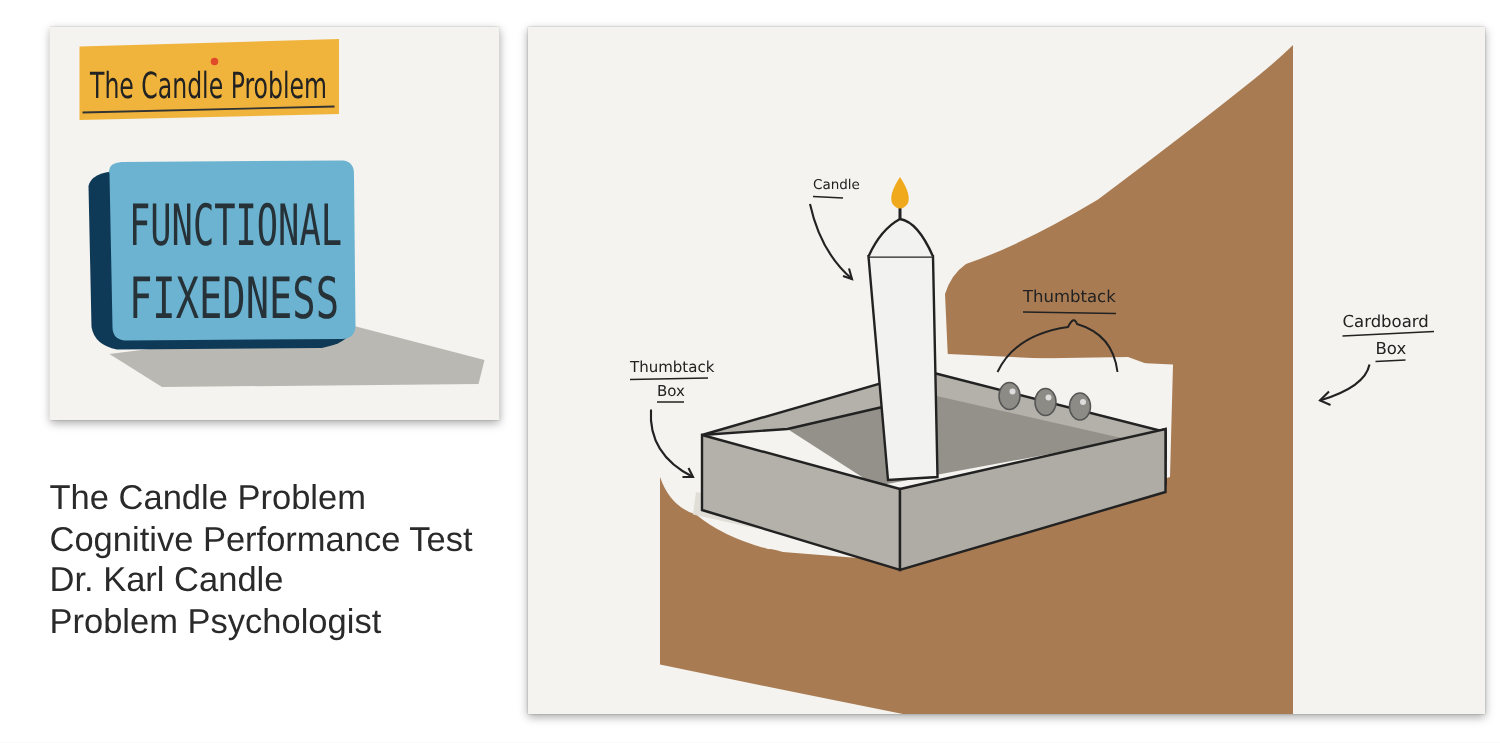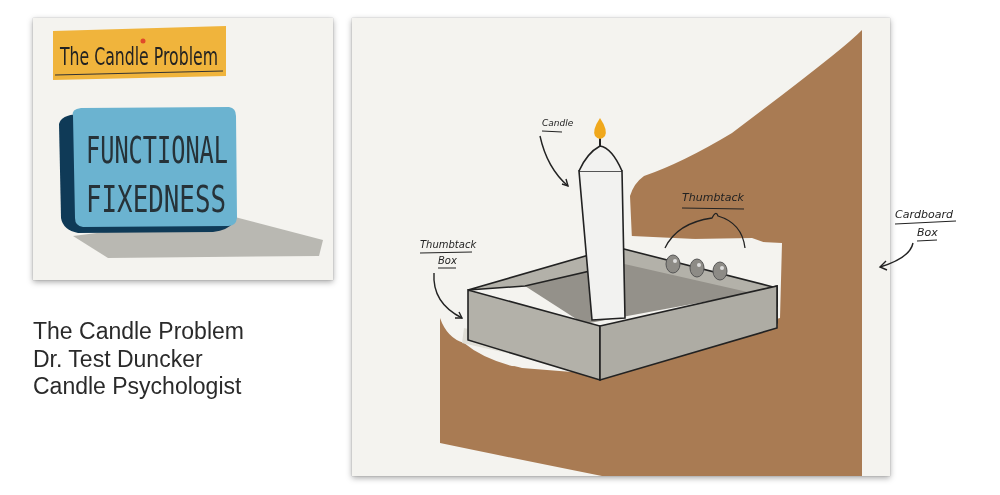--- a/index.html
+++ b/index.html
@@ -1,19 +1,19 @@
 <!DOCTYPE html>
 <html><head>
 <meta charset="utf-8">
 <style>
   html, body { margin: 0; padding: 0; }
   body { width: 1000px; height: 495px; background: #ffffff; position: relative; overflow: hidden; font-family: "Liberation Sans", sans-serif; }
   .card { position: absolute; background: #f4f3ef; box-shadow: 0 2px 6px rgba(0,0,0,0.35), 0 0 1px rgba(0,0,0,0.3); }
   #left-card { left: 33px; top: 18px; width: 300px; height: 262px; }
-  #right-card { left: 352px; top: 18px; width: 538px; height: 458px; font-style: italic; }
+  #right-card { left: 352px; top: 18px; width: 638px; height: 458px; }
   .caption { position: absolute; left: 33px; top: 318px; color: #2a2a2a; font-size: 23px; line-height: 27.5px; font-weight: 300; }
   .caption div { white-space: nowrap; }
   svg { position: absolute; left: 0; top: 0; }
   .hand { font-family: "DejaVu Sans", sans-serif; fill: #222; }
 </style>
 </head>
 <body>
 
 <div id="left-card" class="card">
   <svg width="300" height="262" viewBox="0 0 300 262">
@@ -29,22 +29,23 @@
     <path d="M26,106 Q28,97 45,96 L200,96 L200,205 Q195,212 180,214 L45,215 Q30,212 28,200 Z" fill="#0f3a57"></path>
 
     <path d="M40,98 Q38,91 48,90 L196,89 Q203,90 203,98 L204,200 Q203,208 195,208 L50,209 Q42,208 42,200 Z" fill="#6bb3d0"></path>
     <text x="124" y="145" text-anchor="middle" font-size="38" font-family="'DejaVu Sans Mono', monospace" fill="#263238" textLength="142" lengthAdjust="spacingAndGlyphs">FUNCTIONAL</text>
     <text x="123" y="194" text-anchor="middle" font-size="38" font-family="'DejaVu Sans Mono', monospace" fill="#263238" textLength="140" lengthAdjust="spacingAndGlyphs">FIXEDNESS</text>
   </svg>
 </div>
 
 <div class="caption">
   <div>The Candle Problem</div>
-  <div>Dr. Test Duncker</div>
-  <div>Candle Psychologist</div>
+  <div>Cognitive Performance Test</div>
+  <div>Dr. Karl Candle</div>
+  <div>Problem Psychologist</div>
 </div>
 
 <div id="right-card" class="card">
   <svg width="638" height="458" viewBox="0 0 638 458">
 
     <path d="M510,12 L510,458 L250,458 Q160,440 88,425 L88,300 Q95,320 112,325 Q130,340 160,348 L245,352 L420,298 L422,228 L400,220 L280,222 L278,178 Q282,165 292,158 Q330,145 380,115 Q440,70 480,38 Q500,22 510,12 Z" fill="#a97b53"></path>
 
     <path d="M95,300 Q110,335 170,350 L245,356 L428,300 L430,225 L280,218 L270,215 L95,300 Z" fill="#f4f3ef"></path>
 
     <path d="M110,325 L245,355 L410,300 L410,290 L245,340 L112,310 Z" fill="#e0ded6"></path>

